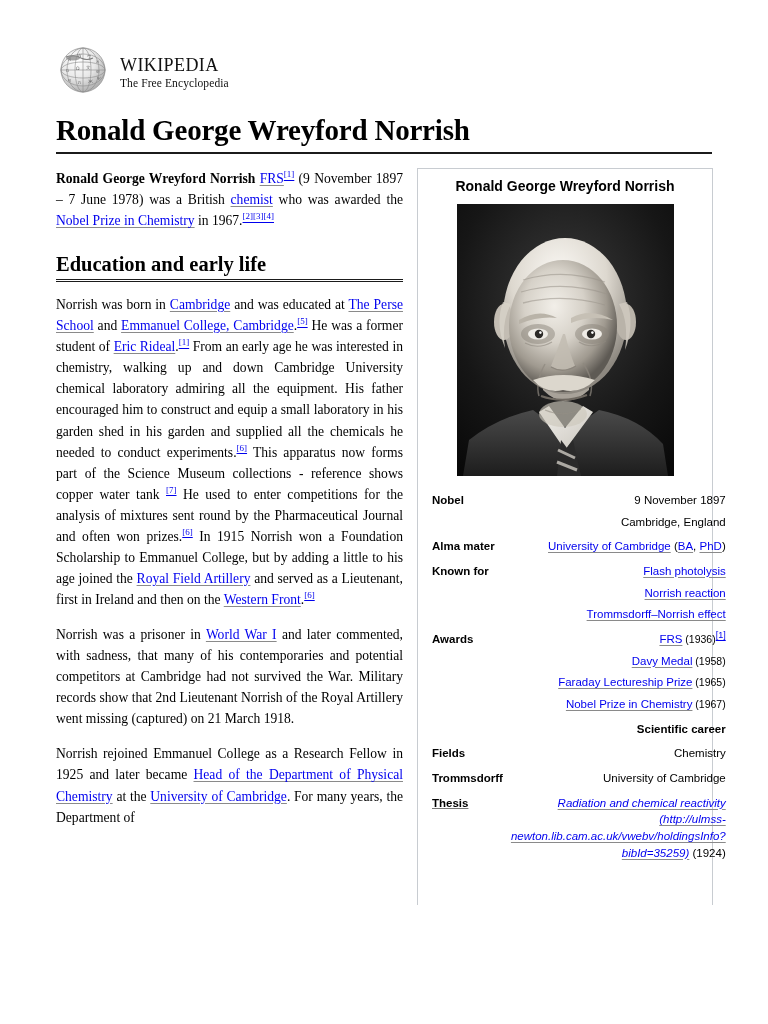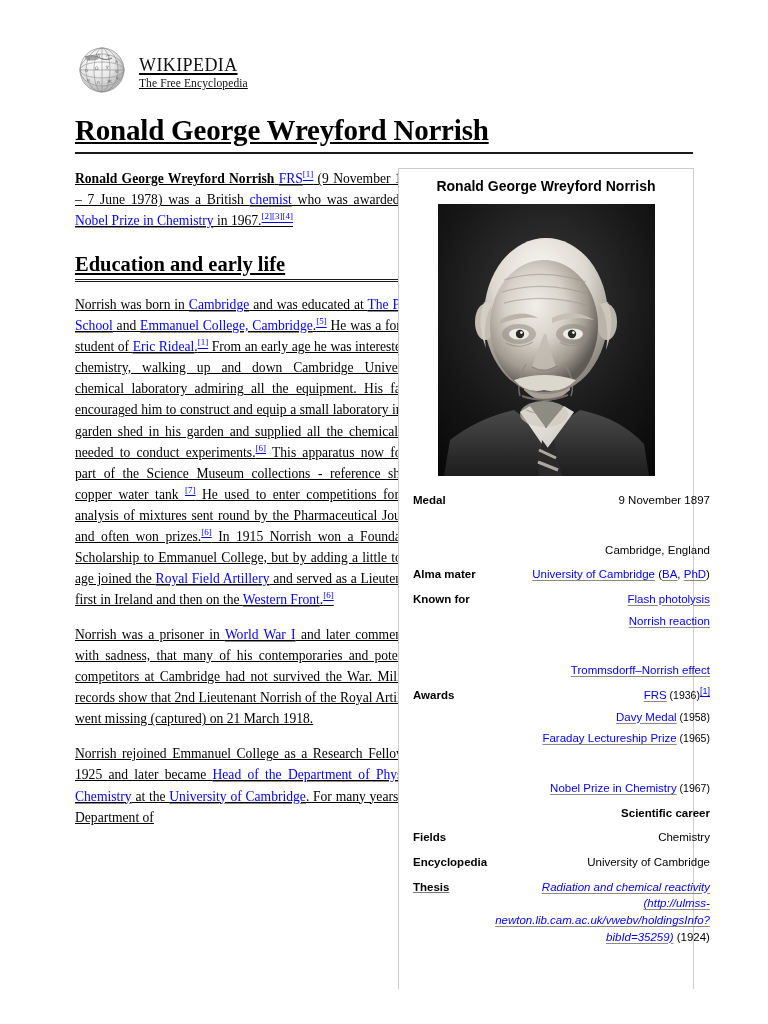--- a/index.html
+++ b/index.html
@@ -12,22 +12,21 @@
     height: 1024px;
     overflow: hidden;
     font-family: "Liberation Serif", "DejaVu Serif", serif;
     color: #000000;
   }
   .page {
     position: relative;
     width: 768px;
     height: 1024px;
     box-sizing: border-box;
-    padding: 0 75px;
-    text-decoration: underline;
+    padding: 0 56px;
   }
 
   
   .wm-header {
     display: flex;
     align-items: center;
     padding-top: 44px;
     height: 52px;
   }
   .wm-globe {
@@ -122,21 +121,21 @@
     width: 86px;
     line-height: 1.45;
   }
   table.ib-table td {
     text-align: right;
     vertical-align: top;
     padding: 4px 8px 4px 0;
     line-height: 1.45;
   }
   td.ib-multi div { padding-bottom: 5px; }
-  td.ib-multi div:last-child { padding-bottom: 0; margin-top: 28px; }
+  td.ib-multi div:last-child { padding-bottom: 0; }
   .ib-section-head {
     text-align: center;
     font-weight: bold;
     padding: 6px 4px 4px 4px;
     font-size: 11.5px;
   }
   .small-paren { font-size: 10.5px; }
   .ib-thesis { font-style: italic; }
 
   .lnk {
@@ -327,21 +326,21 @@
             <path d="M170 98 Q178 120 168 146 Q172 118 162 100 Z" fill="#cfc9bf" opacity="0.85"></path>
 
             <rect width="217" height="272" fill="none"></rect>
           </svg>
         </div>
       </div>
 
       <table class="ib-table">
         <tbody>
           <tr>
-            <th>Medal</th>
+            <th>Nobel</th>
             <td class="ib-multi">
               <div>9 November 1897</div>
               <div>Cambridge, England</div>
             </td>
           </tr>
           <tr>
             <th>Alma mater</th>
             <td>
               <a class="lnk" href="#">University of Cambridge</a><span> (</span><a class="lnk" href="#">BA</a>, <a class="lnk" href="#">PhD</a><span>)</span>
             </td>
@@ -364,21 +363,21 @@
             </td>
           </tr>
           <tr>
             <td class="ib-section-head" colspan="2">Scientific career</td>
           </tr>
           <tr>
             <th>Fields</th>
             <td>Chemistry</td>
           </tr>
           <tr>
-            <th>Encyclopedia</th>
+            <th>Trommsdorff</th>
             <td>University of Cambridge</td>
           </tr>
           <tr>
             <th><span class="lnk-blk">Thesis</span></th>
             <td>
               <a class="lnk ib-thesis" href="#">Radiation and chemical reactivity (http://ulmss-newton.lib.cam.ac.uk/vwebv/holdingsInfo?bibId=35259)</a><span> (1924)</span>
             </td>
           </tr>
         </tbody>
       </table>

